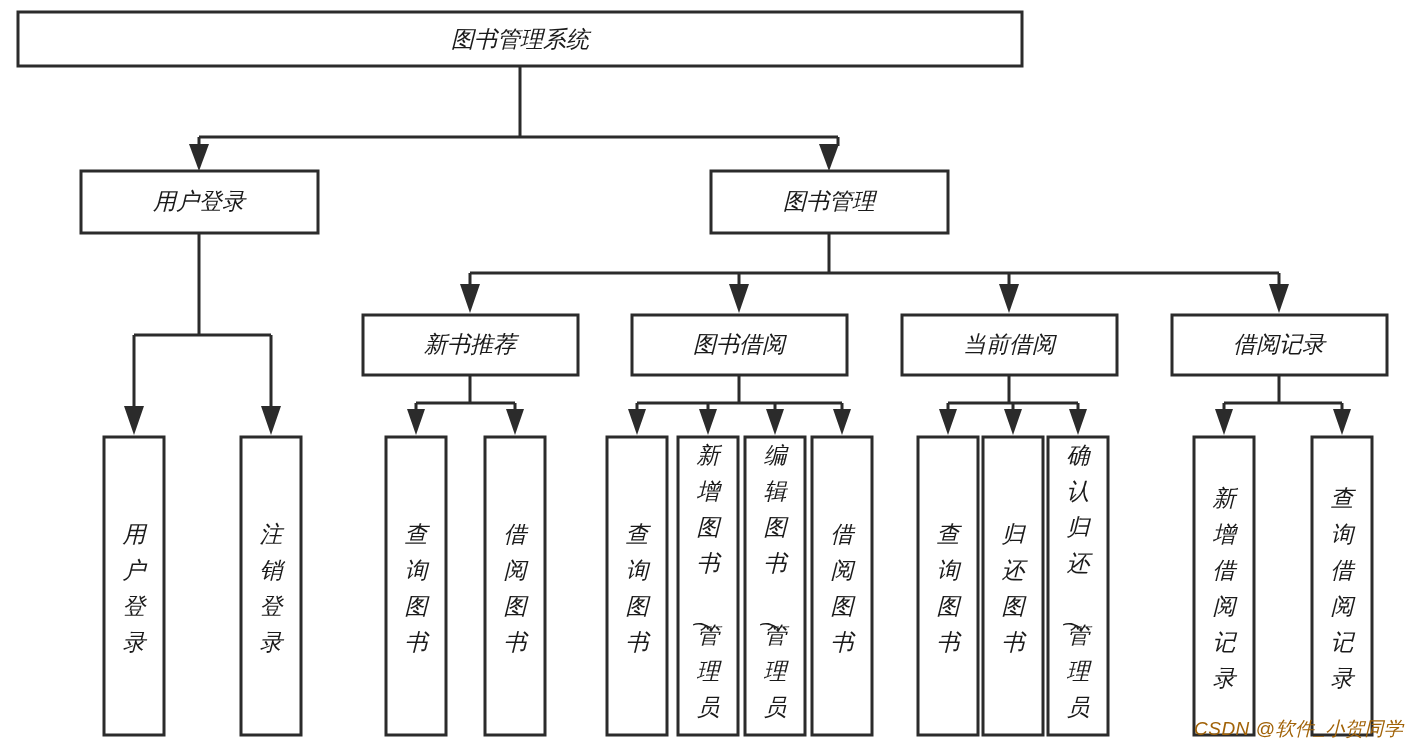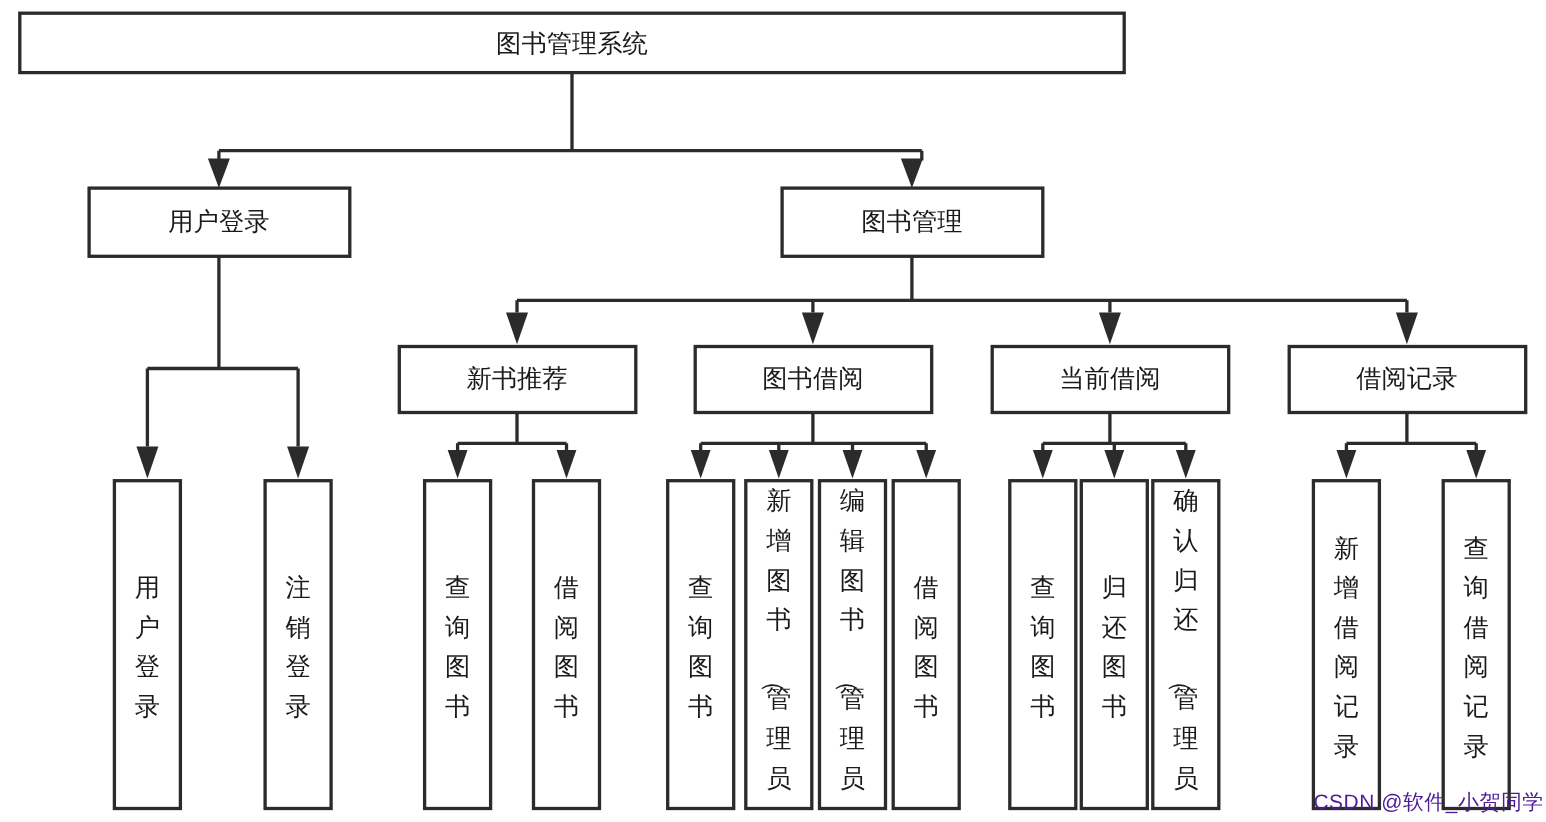--- a/index.html
+++ b/index.html
@@ -11,20 +11,21 @@
     width: 1405px;
     height: 747px;
     font-family: "Liberation Sans", "DejaVu Sans", sans-serif;
     overflow: hidden;
   }
   #diagram-root {
     position: relative;
     width: 1405px;
     height: 747px;
     background: #ffffff;
+    font-style: italic;
   }
   svg#flow {
     position: absolute;
     left: 0;
     top: 0;
     width: 1405px;
     height: 747px;
   }
   .node-box {
     fill: #ffffff;
@@ -202,15 +203,15 @@
       <text class="node-label-v" x="1224" y="506.08"><tspan x="1224" dy="0">新</tspan><tspan x="1224" dy="36">增</tspan><tspan x="1224" dy="36">借</tspan><tspan x="1224" dy="36">阅</tspan><tspan x="1224" dy="36">记</tspan><tspan x="1224" dy="36">录</tspan></text>
     </g>
 
     <g>
       <rect class="node-box" x="1312" y="437" width="60" height="298"></rect>
       <text class="node-label-v" x="1342" y="506.08"><tspan x="1342" dy="0">查</tspan><tspan x="1342" dy="36">询</tspan><tspan x="1342" dy="36">借</tspan><tspan x="1342" dy="36">阅</tspan><tspan x="1342" dy="36">记</tspan><tspan x="1342" dy="36">录</tspan></text>
     </g>
 
   </svg>
 
-  <div class="watermark" style="left: 1194px; top: 716px; color: #4c1d95;">CSDN @软件_小贺同学</div>
+  <div class="watermark" style="left: 1194px; top: 716px; color: #a16207;">CSDN @软件_小贺同学</div>
 
 </div>
 
 </body></html>

